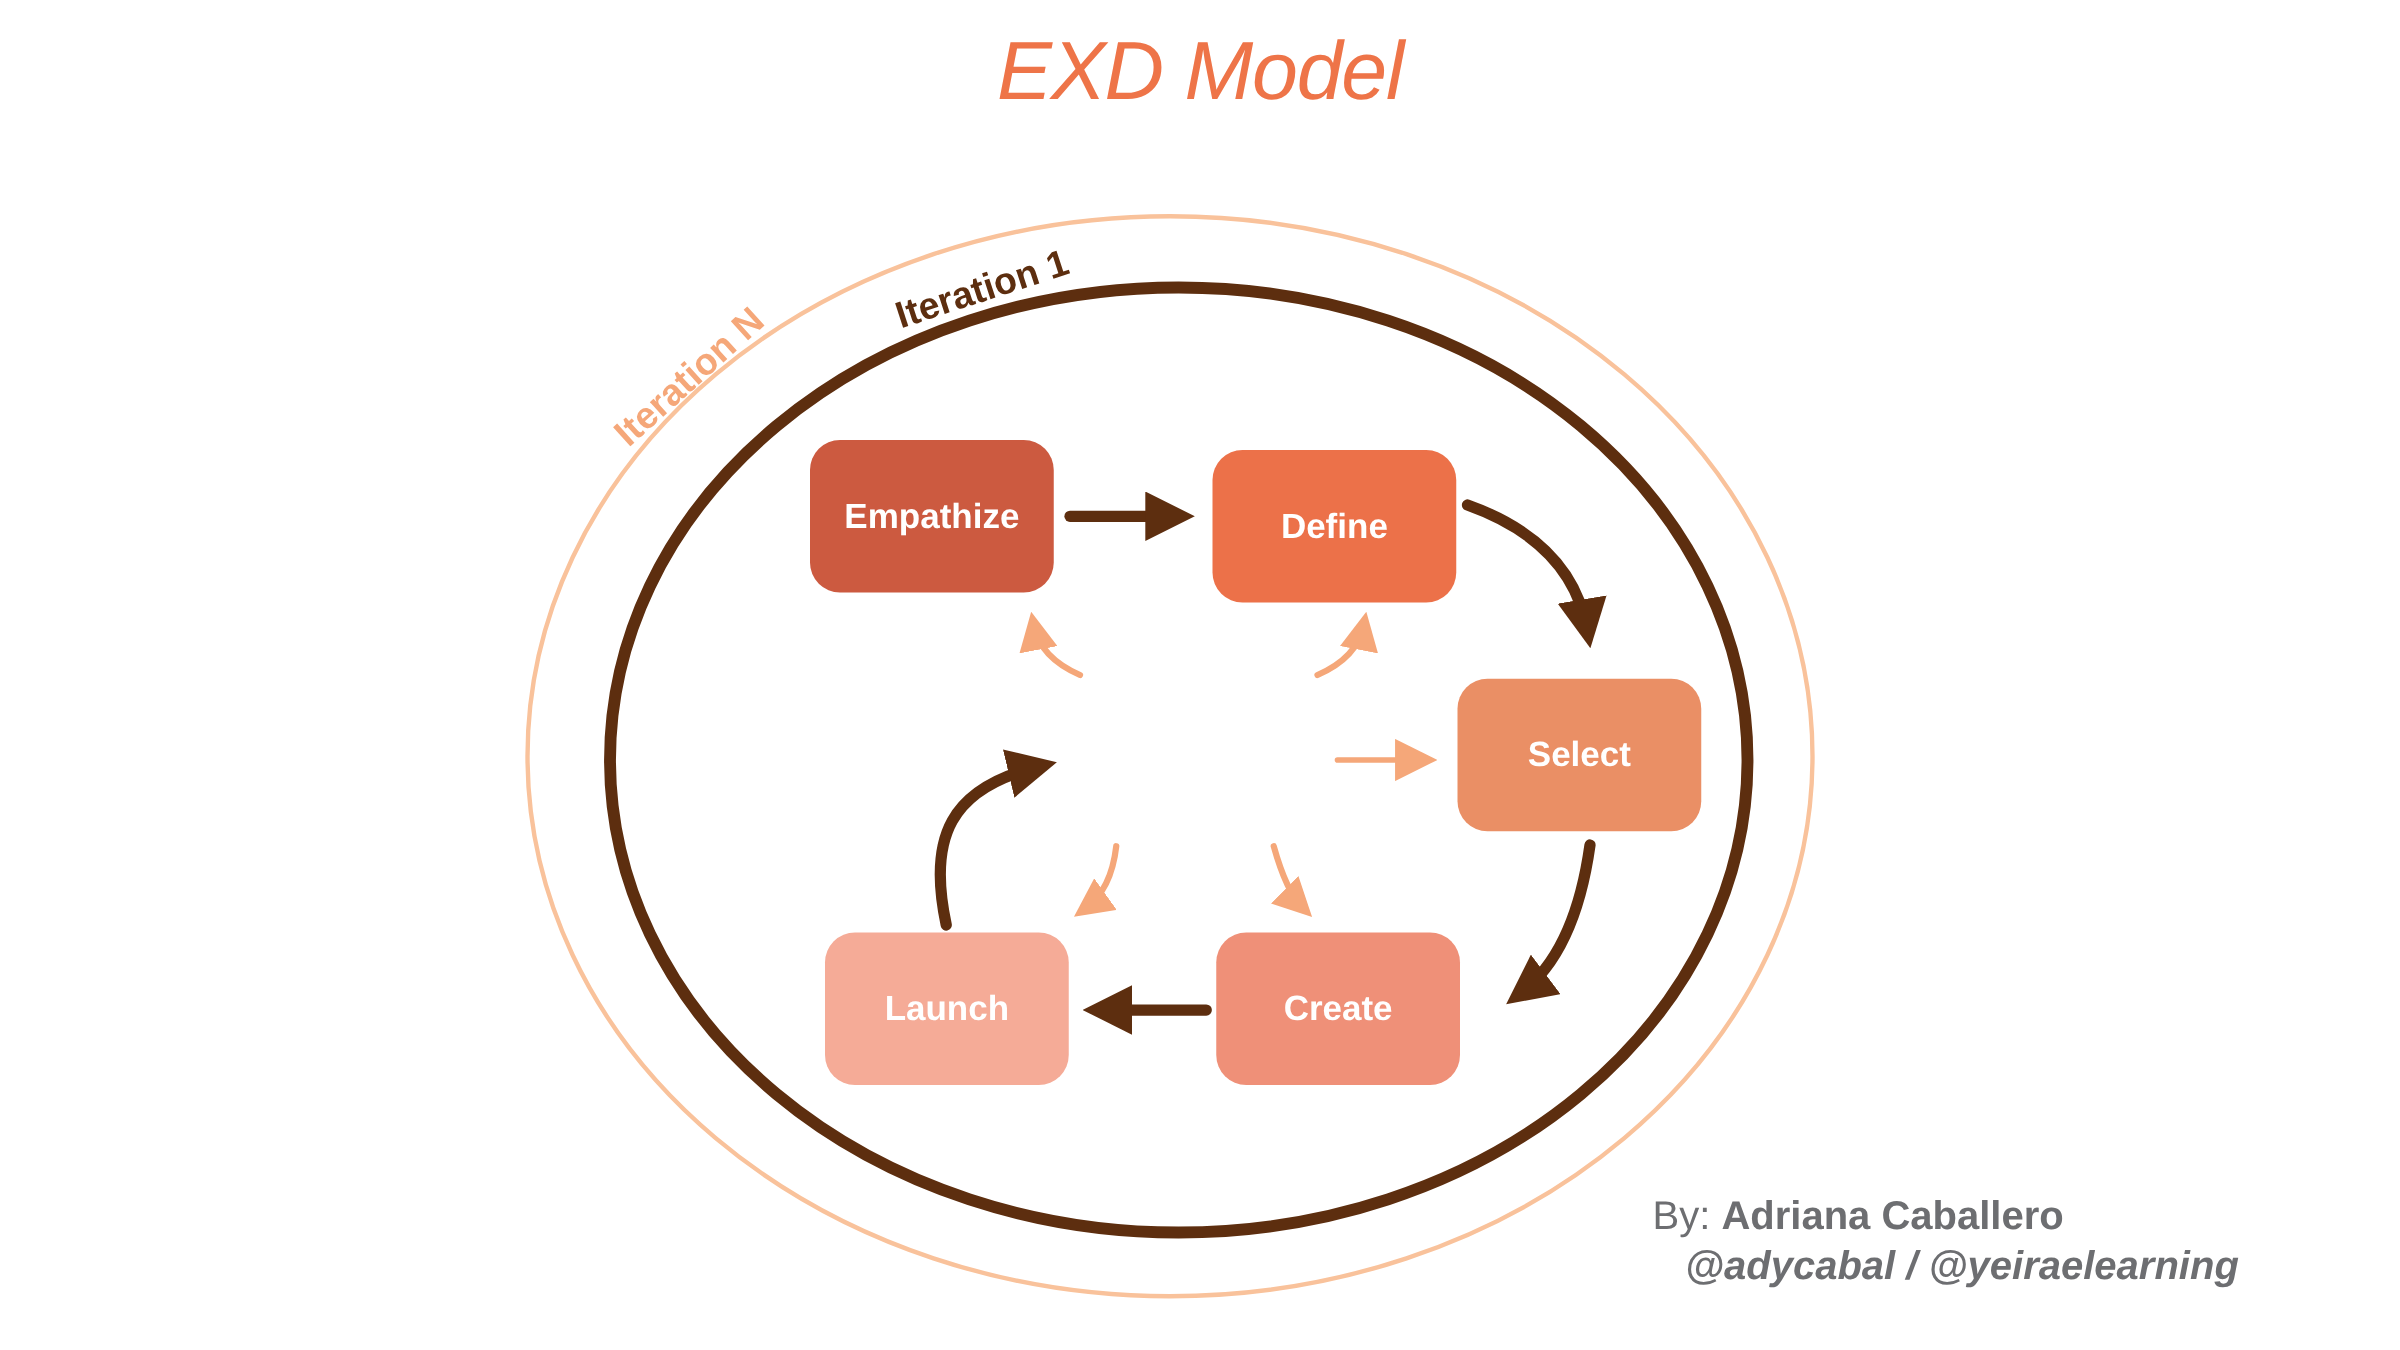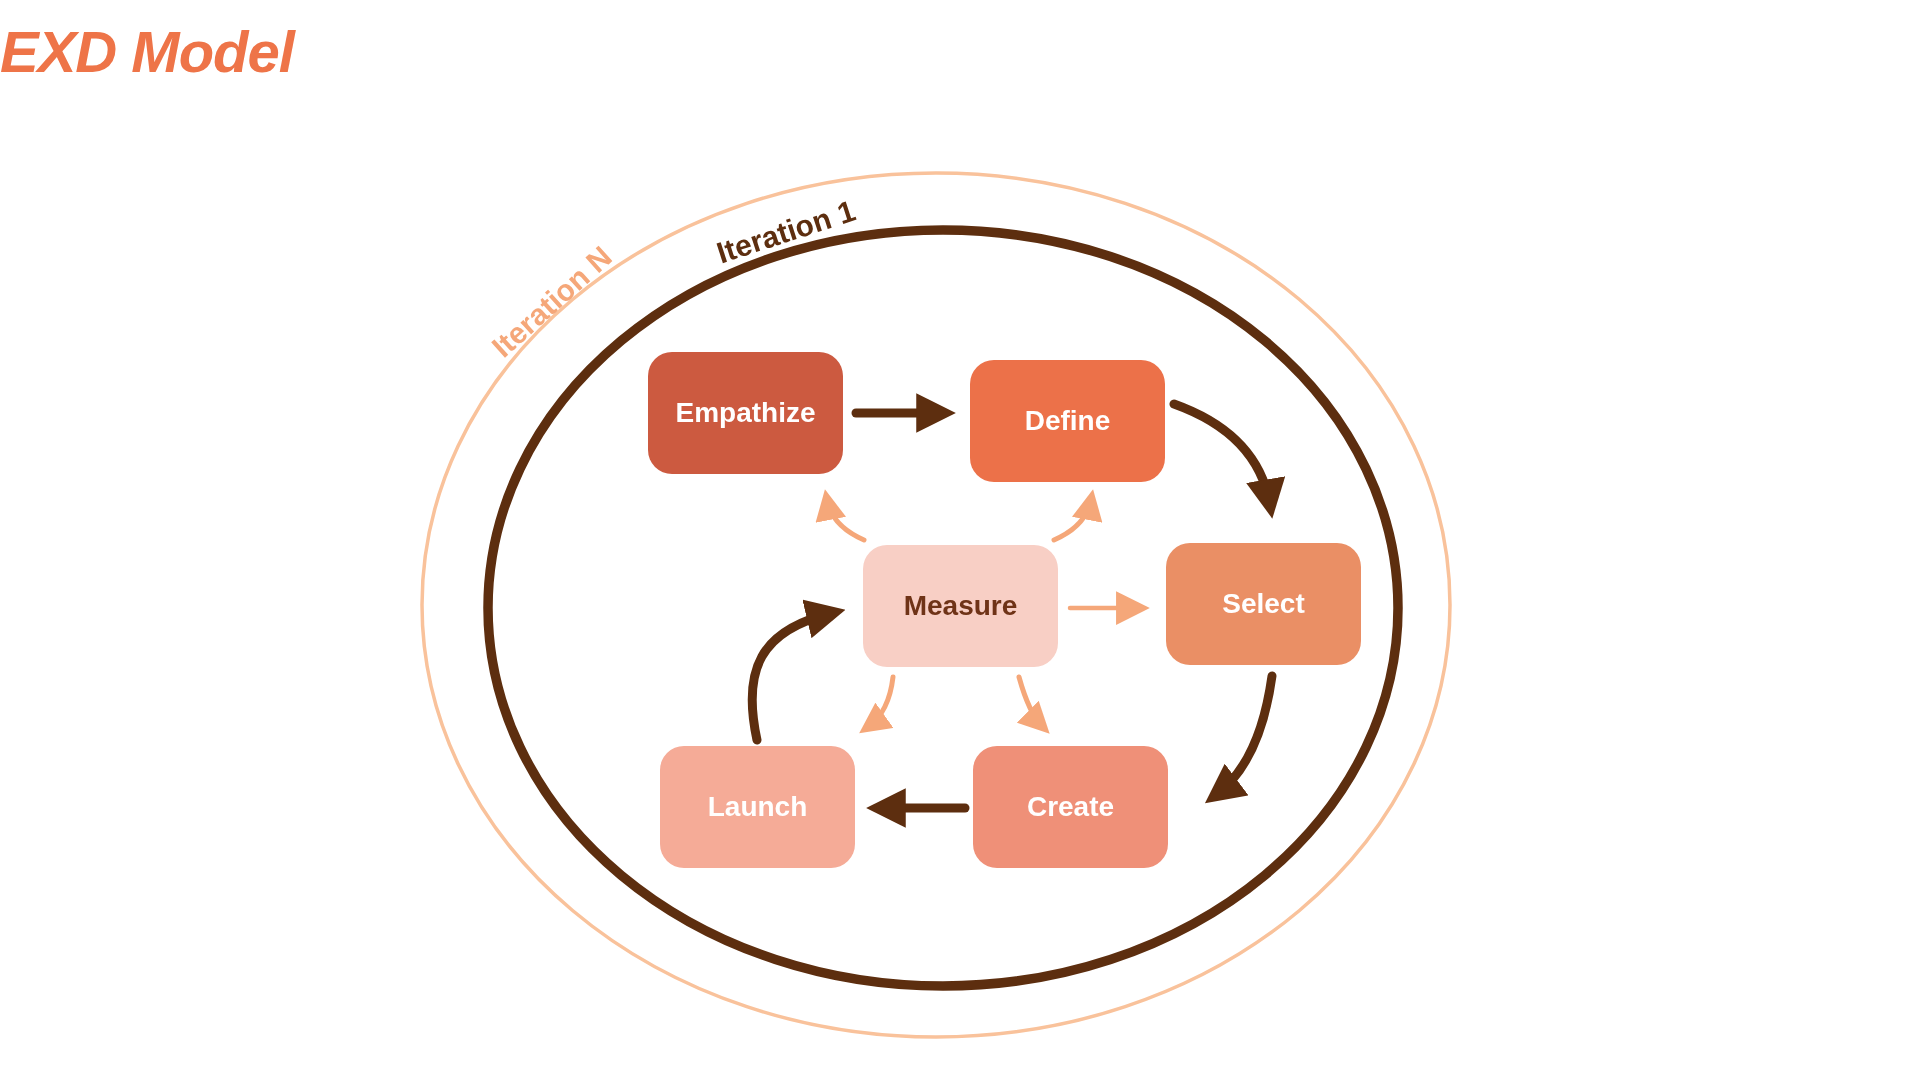--- a/index.html
+++ b/index.html
@@ -7,23 +7,23 @@
     position:relative;
     width:1920px;height:1080px;
     overflow:hidden;
     background:var(--bg,#ffffff);
     font-family:"Liberation Sans", sans-serif;
   }
   .title{
     position:absolute;
     top:18px;left:0;width:100%;
     margin:0;
-    text-align:left;
-    font-size:58px;
-    font-weight:bold;
+    text-align:center;
+    font-size:66px;
+    font-weight:normal;
     font-style:italic;
     letter-spacing:-1px;
     color:var(--accent);
   }
   svg.lines{position:absolute;inset:0;}
   .fill-brown{fill:var(--brown);}
   .fill-peach{fill:var(--peach);}
   .stage{
     position:absolute;
     width:195px;height:122px;
@@ -103,19 +103,25 @@
     <path d="M 1070 608 H 1138" fill="none" style="stroke:var(--peach)" stroke-width="4.5" stroke-linecap="round" marker-end="url(#ah-peach-big)"></path>
     <path d="M 893 677 Q 889 712 868 727" fill="none" style="stroke:var(--peach)" stroke-width="5" stroke-linecap="round" marker-end="url(#ah-peach)"></path>
     <path d="M 1019 677 Q 1029 713 1042 726" fill="none" style="stroke:var(--peach)" stroke-width="5" stroke-linecap="round" marker-end="url(#ah-peach)"></path>
   </svg>
 
   <div class="stage empathize">Empathize</div>
   <div class="stage define">Define</div>
   <div class="stage select">Select</div>
   <div class="stage launch">Launch</div>
   <div class="stage create">Create</div>
-  <div class="stage measure">Measure</div>
 
   <div class="iter-label iter-n">Iteration N</div>
   <div class="iter-label iter-1">Iteration 1</div>
 
+  <div class="attribution">
+    <div class="line1">
+      <span class="by">By:</span>
+      <span class="author">Adriana Caballero</span>
+    </div>
+    <div class="line2">@adycabal / @yeiraelearning</div>
+  </div>
 
 </div>
 
 </body></html>

